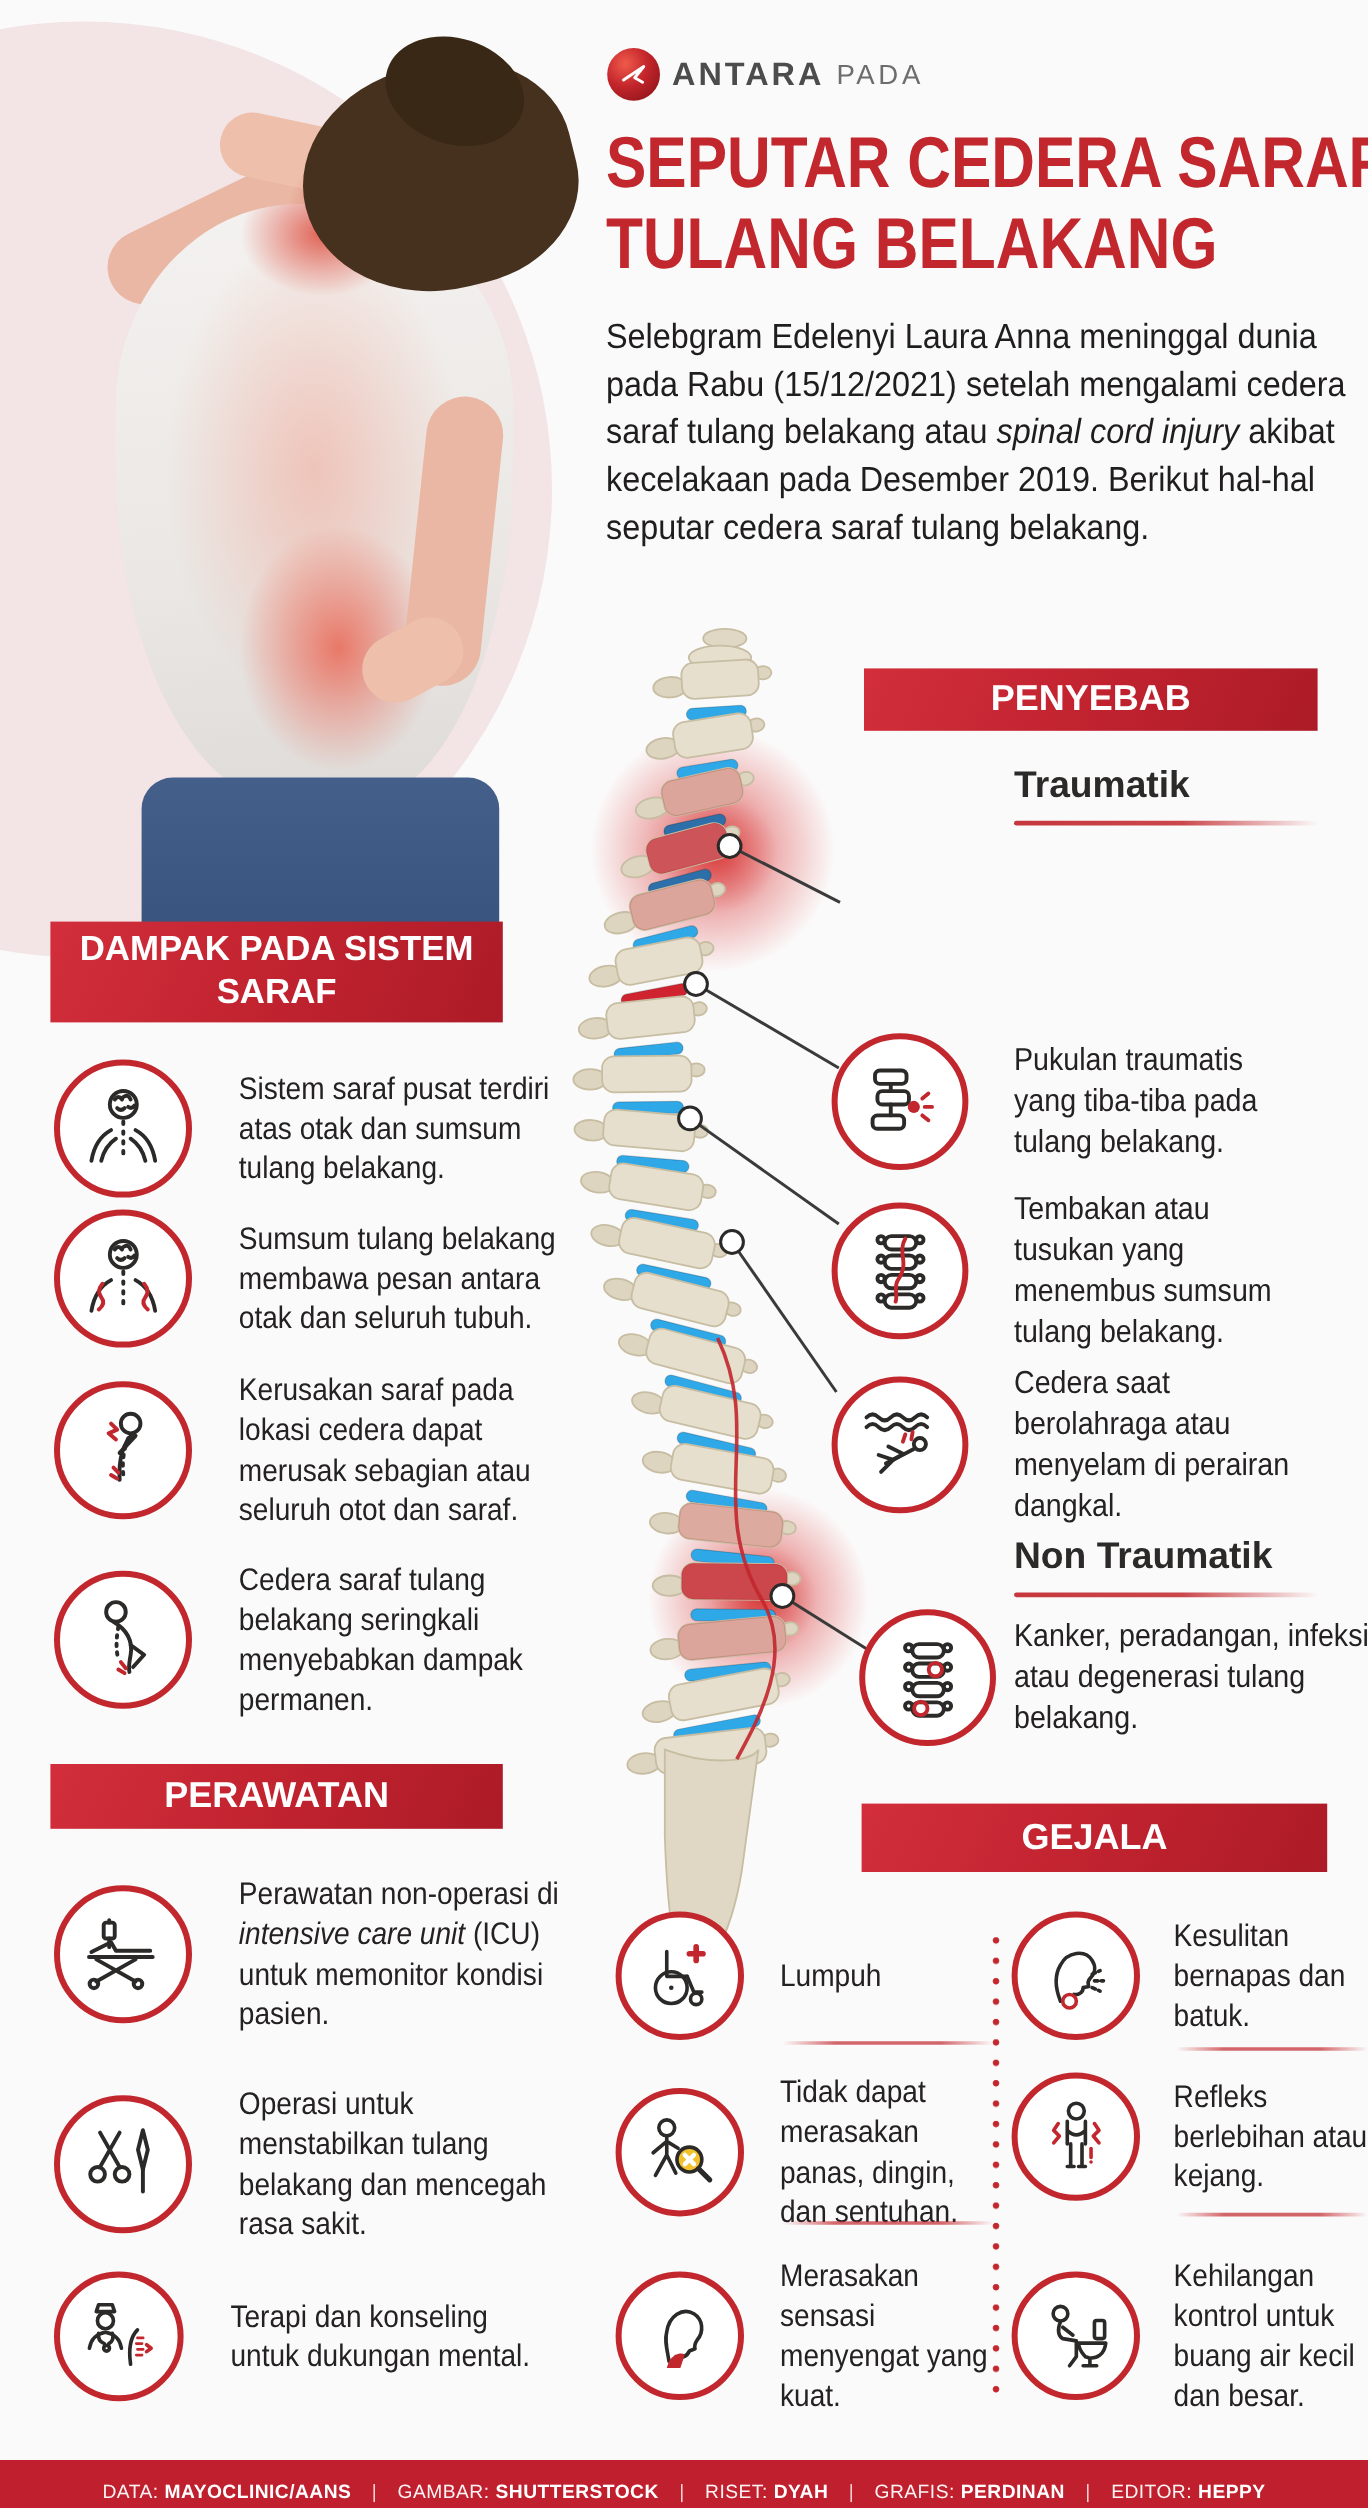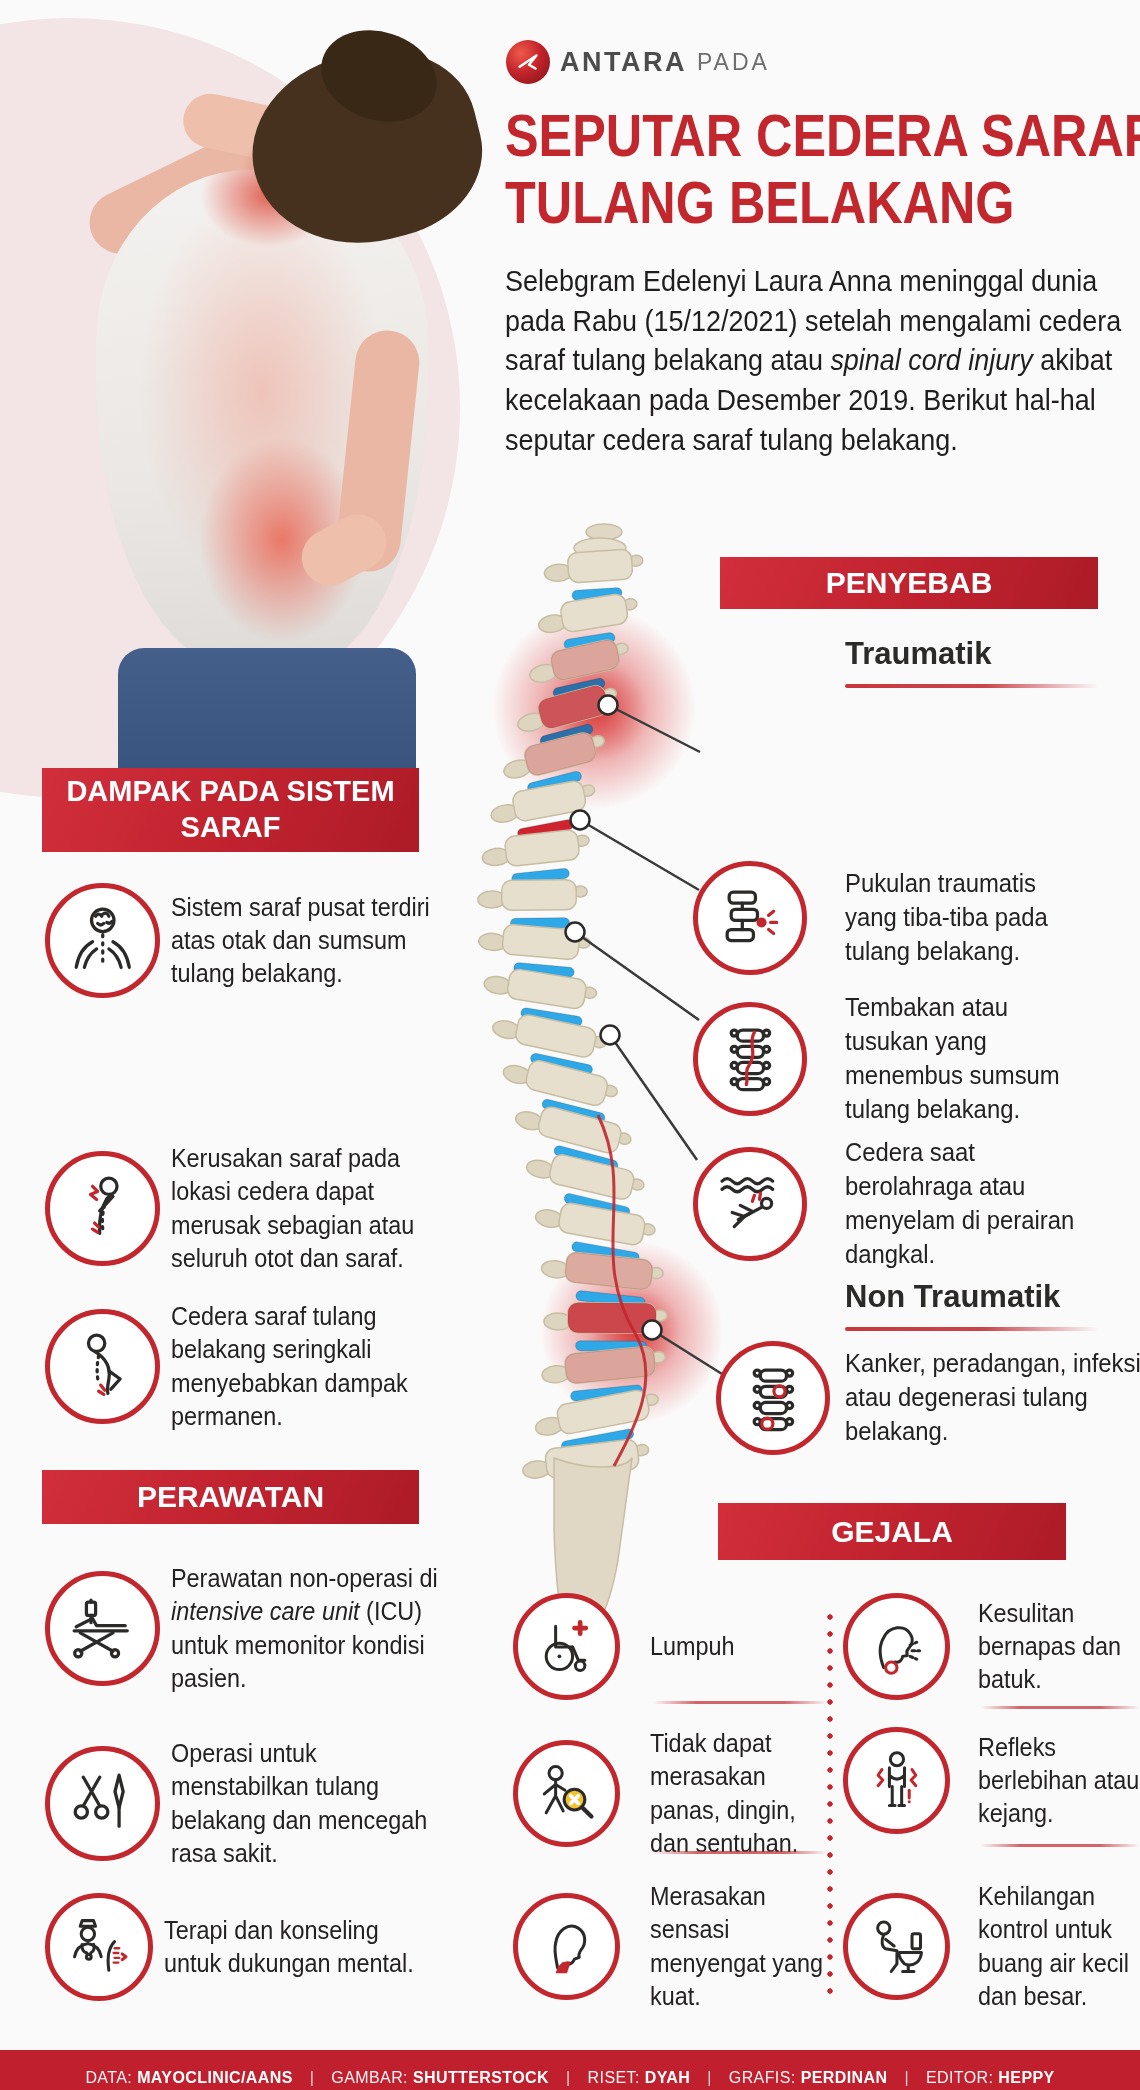--- a/index.html
+++ b/index.html
@@ -42,29 +42,29 @@
   .intro{position:absolute;left:505px;top:262px;width:668px;font-size:29px;line-height:1.37;
     color:#1f1d1e;transform:scaleX(.93);transform-origin:left top;}
   .it{font-style:italic;}
   
   .banner{position:absolute;display:flex;align-items:center;justify-content:center;text-align:center;
     color:#fff;font-weight:700;
     background:linear-gradient(115deg,#d22e3c 0%,#c1232f 50%,#ac1b27 100%);}
   #banner-dampak{left:42px;top:768px;width:377px;height:84px;font-size:29px;line-height:1.24;}
   #banner-penyebab{left:720px;top:557px;width:378px;height:52px;font-size:30px;}
   #banner-perawatan{left:42px;top:1470px;width:377px;height:54px;font-size:30px;}
-  #banner-gejala{left:718px;top:1503px;width:348px;height:57px;font-size:30px;}
+  #banner-gejala{left:718px;top:1503px;width:388px;height:57px;font-size:30px;}
   .sub-heading{position:absolute;font-size:31px;font-weight:700;color:#2b2a29;}
   .underline{position:absolute;height:4px;border-radius:2px;
     background:linear-gradient(90deg,rgba(193,39,45,.92) 0%,rgba(193,39,45,.85) 55%,rgba(193,39,45,0) 100%);}
   .u-soft{position:absolute;height:3px;border-radius:2px;
     background:linear-gradient(90deg,rgba(193,39,45,0) 0%,rgba(193,39,45,.7) 25%,rgba(193,39,45,.7) 75%,rgba(193,39,45,0) 100%);}
   
   .info-item{position:absolute;display:flex;align-items:center;}
-  .g25{gap:11px}.g38{gap:38px}.g15{gap:15px}.g30{gap:30px}.g28{gap:28px}
+  .g25{gap:39px}.g38{gap:38px}.g15{gap:15px}.g30{gap:30px}.g28{gap:28px}
   .icon-circle{border-radius:50%;background:#fff;border:5px solid #c1272d;box-sizing:border-box;
     display:flex;align-items:center;justify-content:center;flex:0 0 auto;}
   .s115{width:115px;height:115px}.s114{width:114px;height:114px}
   .s108{width:108px;height:108px}.s107{width:107px;height:107px}
   .icon-circle svg{width:70%;height:70%;}
   .item-text{transform:scaleX(.9);transform-origin:left center;font-size:26px;line-height:1.28;color:#242122;}
   .fs265{font-size:26.5px}
   .w326{width:326px}.w300{width:300px}.w240{width:240px}.w265{width:265px}
   .w277{width:277px}.w288{width:288px}.w334{width:334px}.w208{width:208px}.w190{width:190px}
   .divider-dotted{position:absolute;left:826px;top:1612px;width:8px;height:392px;
@@ -321,20 +321,33 @@
         <svg viewBox="0 0 72 72" fill="none" stroke="#2b2a29" stroke-width="3.2" stroke-linecap="round" stroke-linejoin="round">
           <circle cx="36" cy="16" r="11"></circle>
           <path d="M29 12 q3 -4 6 0 M36 10 q4 -3 6 2 M31 19 q3 3 6 0 M40 18 q3 2 5 -1"></path>
           <path d="M10 62 Q13 44 26 37 M62 62 Q59 44 46 37"></path>
           <path d="M18 62 Q21 50 30 44 M54 62 Q51 50 42 44"></path>
           <path d="M36 30 V60" stroke-dasharray="2 6"></path>
         </svg>
       </div>
       <div class="item-text w326"><span>Sistem saraf pusat terdiri atas otak dan sumsum tulang belakang.</span></div>
   </div>
+  <div class="info-item g25" style="left:45px;top:1008px">
+    <div class="icon-circle s115">
+        <svg viewBox="0 0 72 72" fill="none" stroke="#2b2a29" stroke-width="3.2" stroke-linecap="round" stroke-linejoin="round">
+          <circle cx="36" cy="16" r="11"></circle>
+          <path d="M29 12 q3 -4 6 0 M36 10 q4 -3 6 2 M31 19 q3 3 6 0 M40 18 q3 2 5 -1"></path>
+          <path d="M10 62 Q13 44 26 37 M62 62 Q59 44 46 37"></path>
+          <path d="M36 30 V60" stroke-dasharray="2 6"></path>
+          <path d="M19 40 q-5 6 -1 11 t-2 10" stroke="#c1272d"></path>
+          <path d="M53 40 q5 6 1 11 t2 10" stroke="#c1272d"></path>
+        </svg>
+      </div>
+      <div class="item-text w326"><span>Sumsum tulang belakang membawa pesan antara otak dan seluruh tubuh.</span></div>
+  </div>
   <div class="info-item g25" style="left:45px;top:1142px">
     <div class="icon-circle s115">
         <svg viewBox="0 0 72 72" fill="none" stroke="#2b2a29" stroke-width="3.2" stroke-linecap="round" stroke-linejoin="round">
           <circle cx="42" cy="14" r="8"></circle>
           <path d="M44 22 C36 30 32 42 33 60"></path>
           <path d="M33 38 L46 24"></path>
           <path d="M40 26 C36 36 35 46 36 56" stroke-dasharray="2 5"></path>
           <path d="M26 14 l5 5 -7 3 6 5" stroke="#c1272d"></path>
           <path d="M28 50 l4 4 M26 56 l5 3" stroke="#c1272d"></path>
         </svg>

